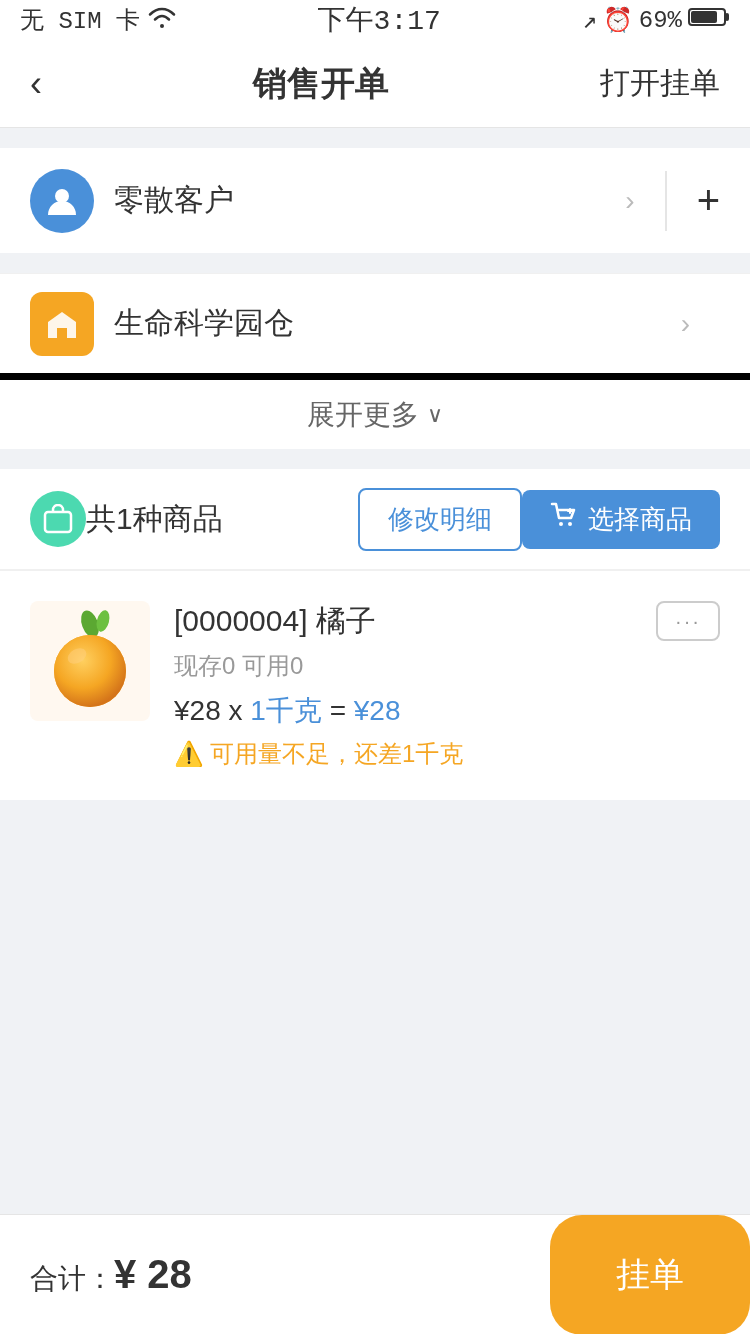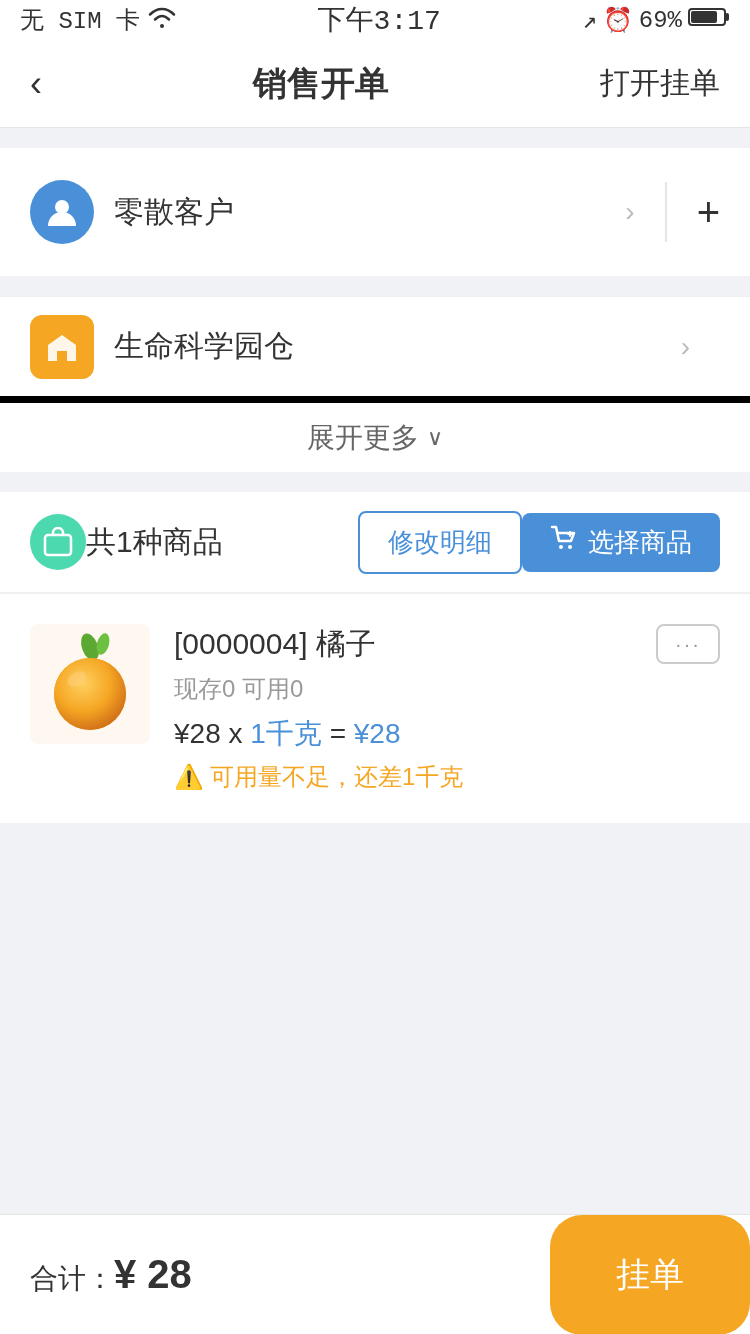--- a/index.html
+++ b/index.html
@@ -60,21 +60,21 @@
       height: 20px;
       background: #f0f2f5;
     }
 
     
     .customer-row {
       background: #fff;
       display: flex;
       align-items: center;
       padding: 0 30px;
-      height: 128px;
+      height: 105px;
     }
     .customer-avatar {
       width: 64px;
       height: 64px;
       border-radius: 50%;
       background: #4a90d9;
       display: flex;
       align-items: center;
       justify-content: center;
       margin-right: 20px;

